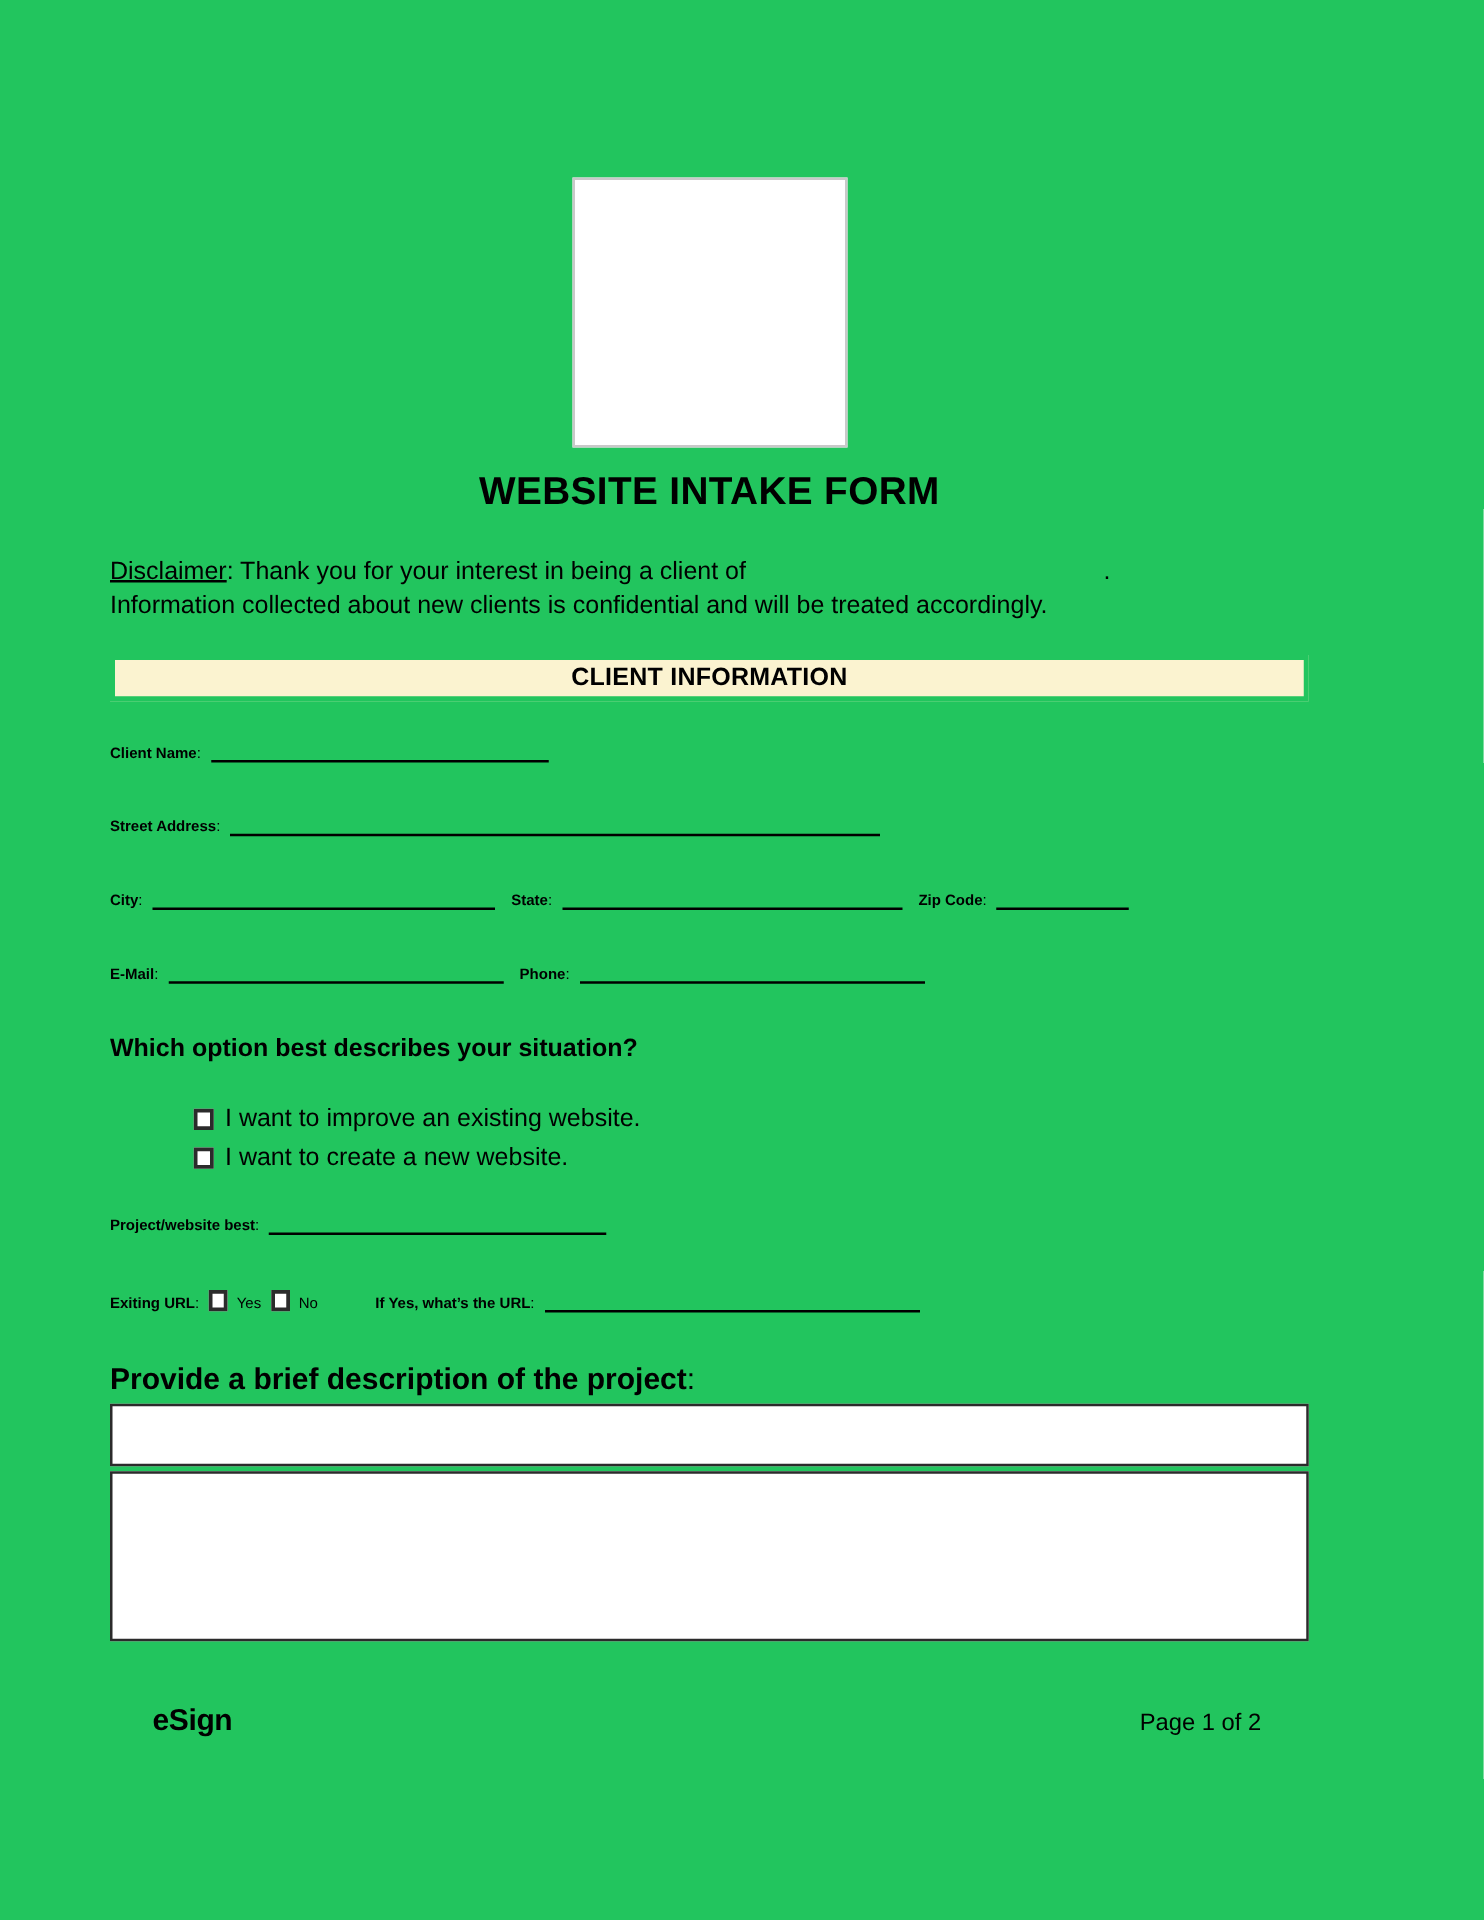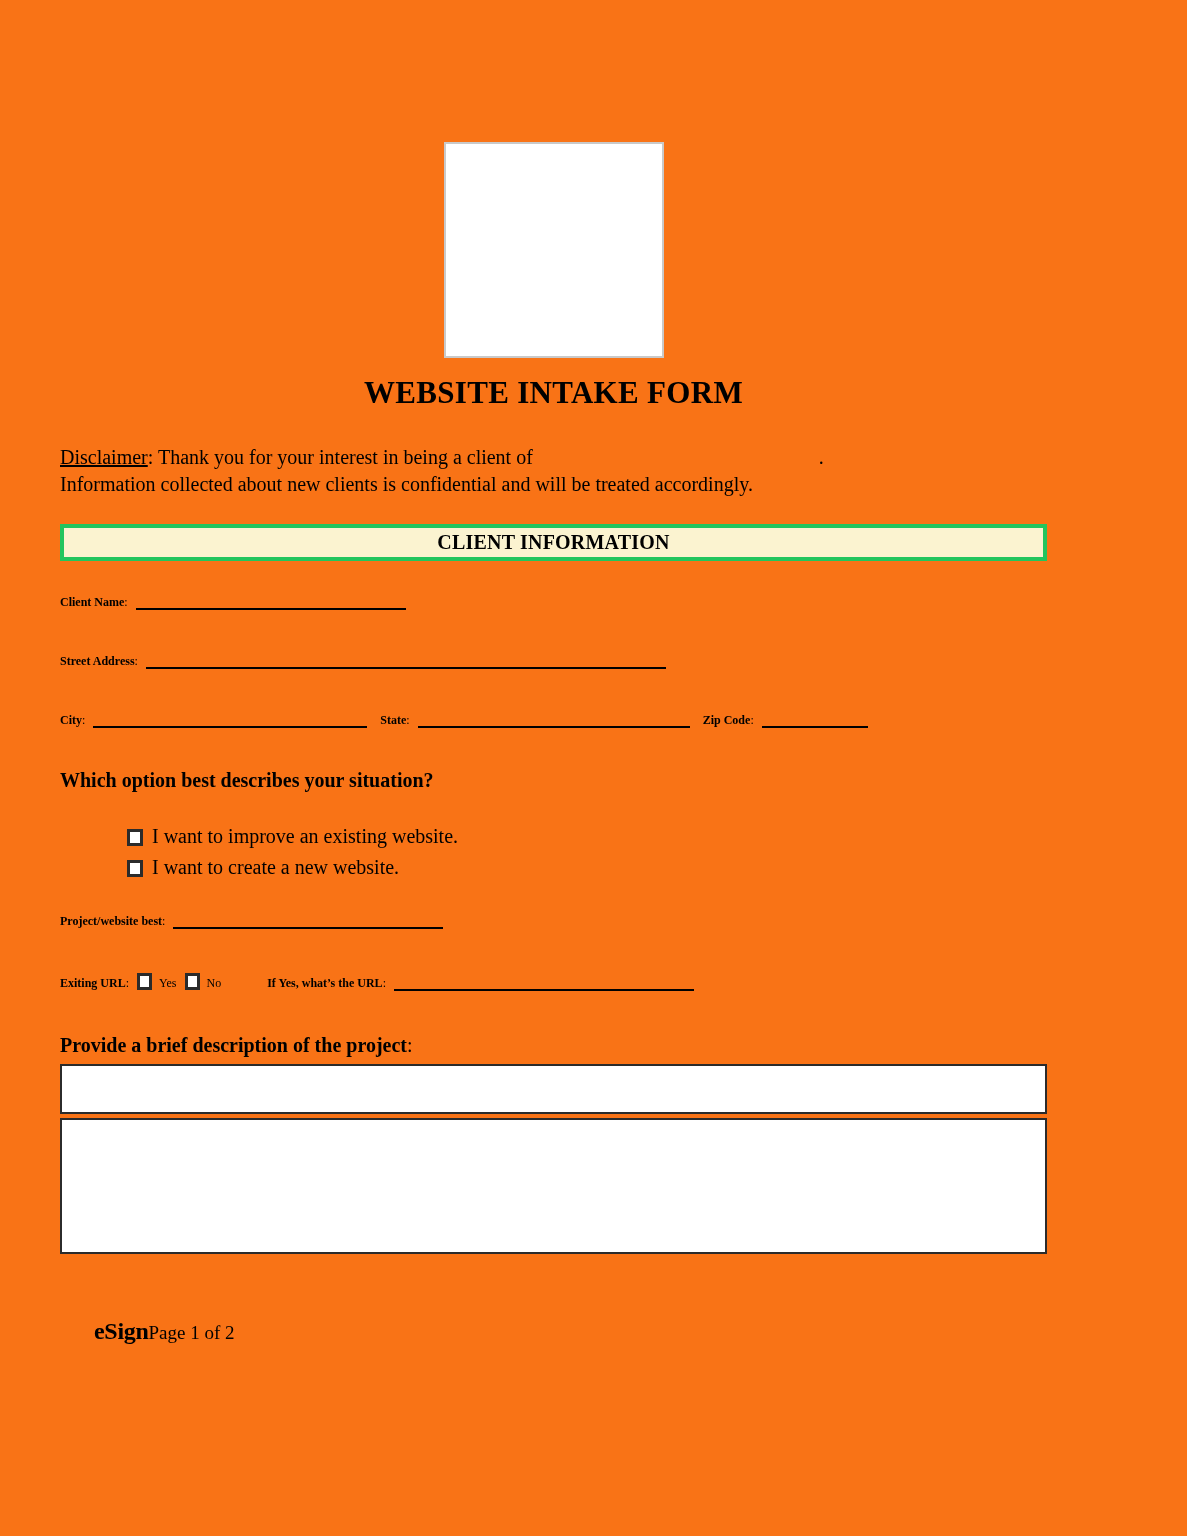--- a/index.html
+++ b/index.html
@@ -1,20 +1,20 @@
 <!DOCTYPE html>
 <html><head>
 <meta charset="utf-8">
 <style>
   * { margin:0; padding:0; box-sizing:border-box; }
   html,body { background:#ffffff; }
   .page {
-    width:1187px; height:1536px; background:#f97316; position:relative;
-    font-family:Liberation Serif, serif; color:#000;
-    padding:142px 140px 0 60px; overflow:hidden;
+    width:1187px; height:1536px; background:#22c55e; position:relative;
+    font-family:Liberation Sans, sans-serif; color:#000;
+    padding:142px 140px 0 88px; overflow:hidden;
   }
   .logo-box { width:220px; height:216px; border:2px solid #c9c9c9; margin:0 auto; background:#fff; }
   .title { text-align:center; font-size:31px; font-weight:bold; margin-top:18px; line-height:34px; letter-spacing:.3px; }
   .disclaimer { margin-top:34px; font-size:20px; line-height:27px; }
   .u { text-decoration:underline; }
   .disclaimer-blank { display:inline-block; width:286px; }
   .section-bar {
     margin-top:26px; height:37px; background:#FBF3D0; border:4px solid #22c55e;
     display:flex; align-items:center; justify-content:center;
     font-weight:bold; font-size:20px; letter-spacing:.2px;
@@ -29,26 +29,26 @@
   .question { margin-top:31px; font-size:20px; font-weight:bold; }
   .options { margin-top:33px; margin-left:67px; font-size:20px; }
   .option-row { margin-top:7px; height:24px; }
   .option-row:first-child { margin-top:0; }
   .checkbox {
     display:inline-block; width:16px; height:17px; border:3px solid #2b2b2b;
     background:#fff; vertical-align:-3px; margin-right:9px;
   }
   .checkbox.inline { margin-left:8px; margin-right:7px; width:15px; height:17px; }
   .spacer46 { display:inline-block; width:46px; }
-  .box-label { margin-top:32px; font-size:20px; line-height:30px; }
+  .box-label { margin-top:32px; font-size:24px; line-height:30px; }
   .textbox { border:2px solid #2b2b2b; background:#fff; margin-top:4px; }
   .box-small { height:50px; }
   .box-large { height:136px; margin-top:4px; }
   .pref-label { margin-top:9px; margin-bottom:0; max-width:870px; white-space:normal; }
-  .footer { margin-top:64px; display:flex; align-items:baseline; padding-left:34px; padding-right:38px; }
+  .footer { margin-top:50px; display:flex; justify-content:space-between; align-items:baseline; padding-left:34px; padding-right:38px; }
   .brand { font-size:24px; font-weight:bold; letter-spacing:-.3px; }
   .page-num { font-size:19px; }
 </style>
 </head>
 <body>
 
 <div class="page">
 
   <div class="logo-box"></div>
 
@@ -63,20 +63,23 @@
   </div>
 
   <div class="field-row">
     <span class="b">Street Address</span><span>:</span><span class="blank w520"></span>
   </div>
 
   <div class="field-row">
     <span class="b">City</span><span>:</span><span class="blank w274"></span><span class="b gap">State</span><span>:</span><span class="blank w272"></span><span class="b gap">Zip Code</span><span>:</span><span class="blank w106"></span>
   </div>
 
+  <div class="field-row">
+    <span class="b">E-Mail</span><span>:</span><span class="blank w268"></span><span class="b gap">Phone</span><span>:</span><span class="blank w276"></span>
+  </div>
 
 
   <div class="question">Which option best describes your situation?</div>
 
   <div class="options">
     <div class="option-row">
       <span class="checkbox"></span><span>I want to improve an existing website.</span>
     </div>
     <div class="option-row">
       <span class="checkbox"></span><span>I want to create a new website.</span>

